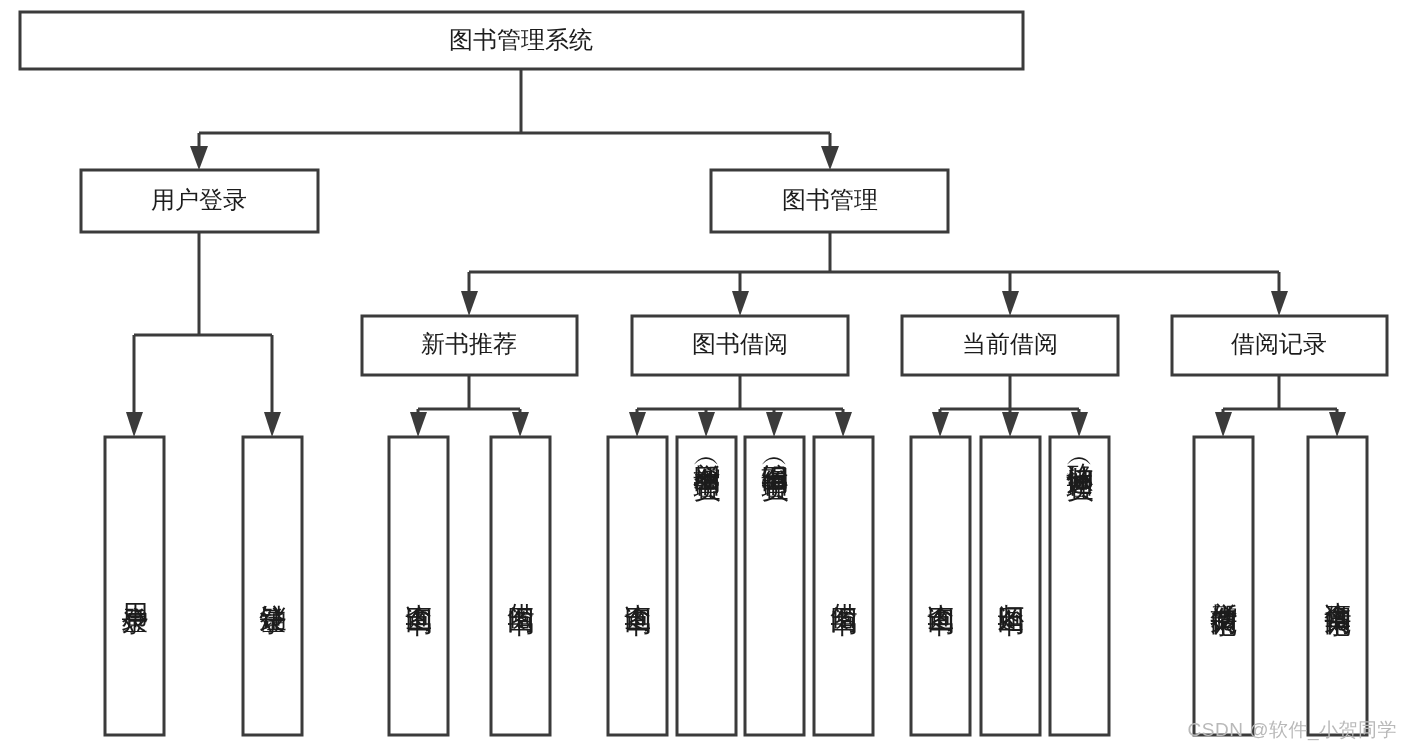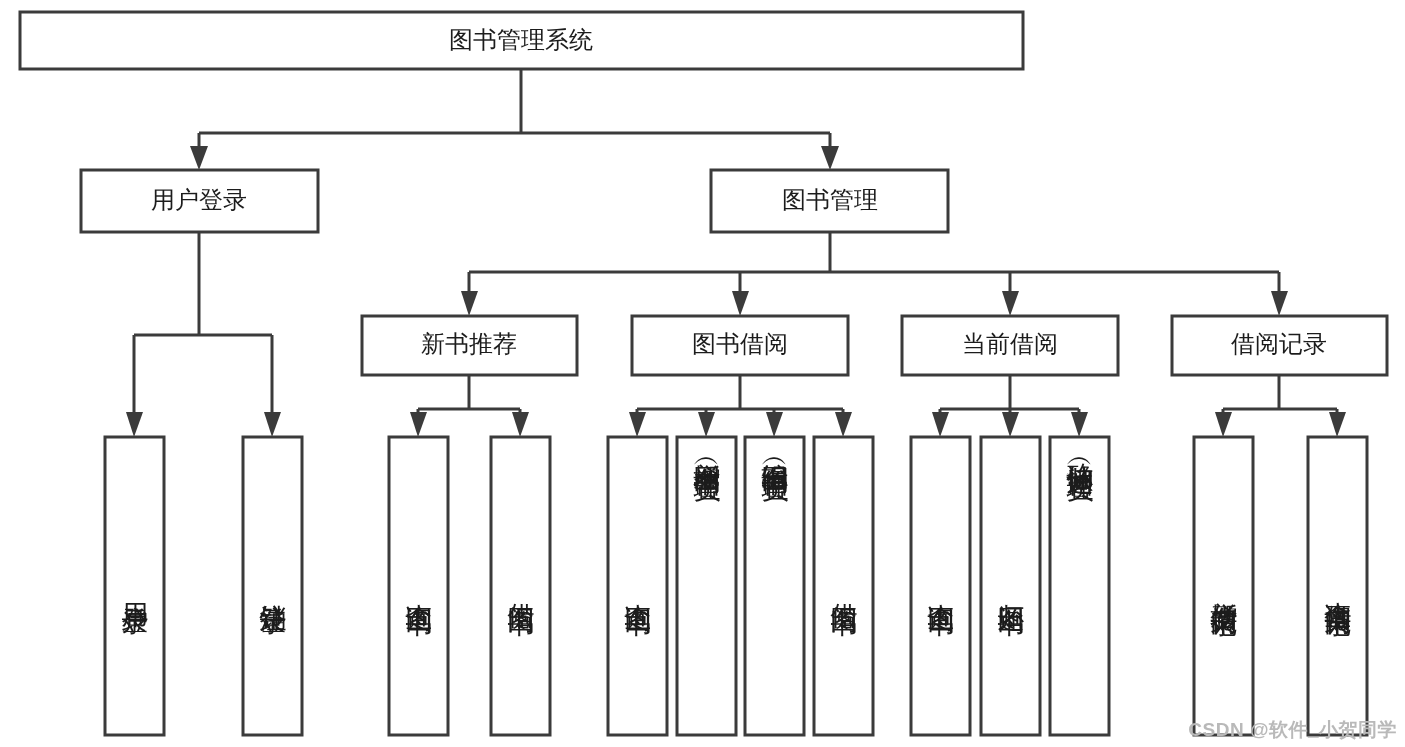--- a/index.html
+++ b/index.html
@@ -65,21 +65,20 @@
   .watermark {
     position: absolute;
     right: 8px;
     bottom: 4px;
     font-family: "Liberation Sans", "DejaVu Sans", sans-serif;
     font-size: 19px;
     color: #b9b9b9;
     letter-spacing: 0.5px;
     white-space: nowrap;
     pointer-events: none;
-    font-weight: bold;
   }
 </style>
 </head>
 <body>
 
 <svg id="diagram" viewBox="0 0 1405 747" xmlns="http://www.w3.org/2000/svg">
 
   <g>
 
     <path class="edge" d="M 521 69 L 521 133"></path>

